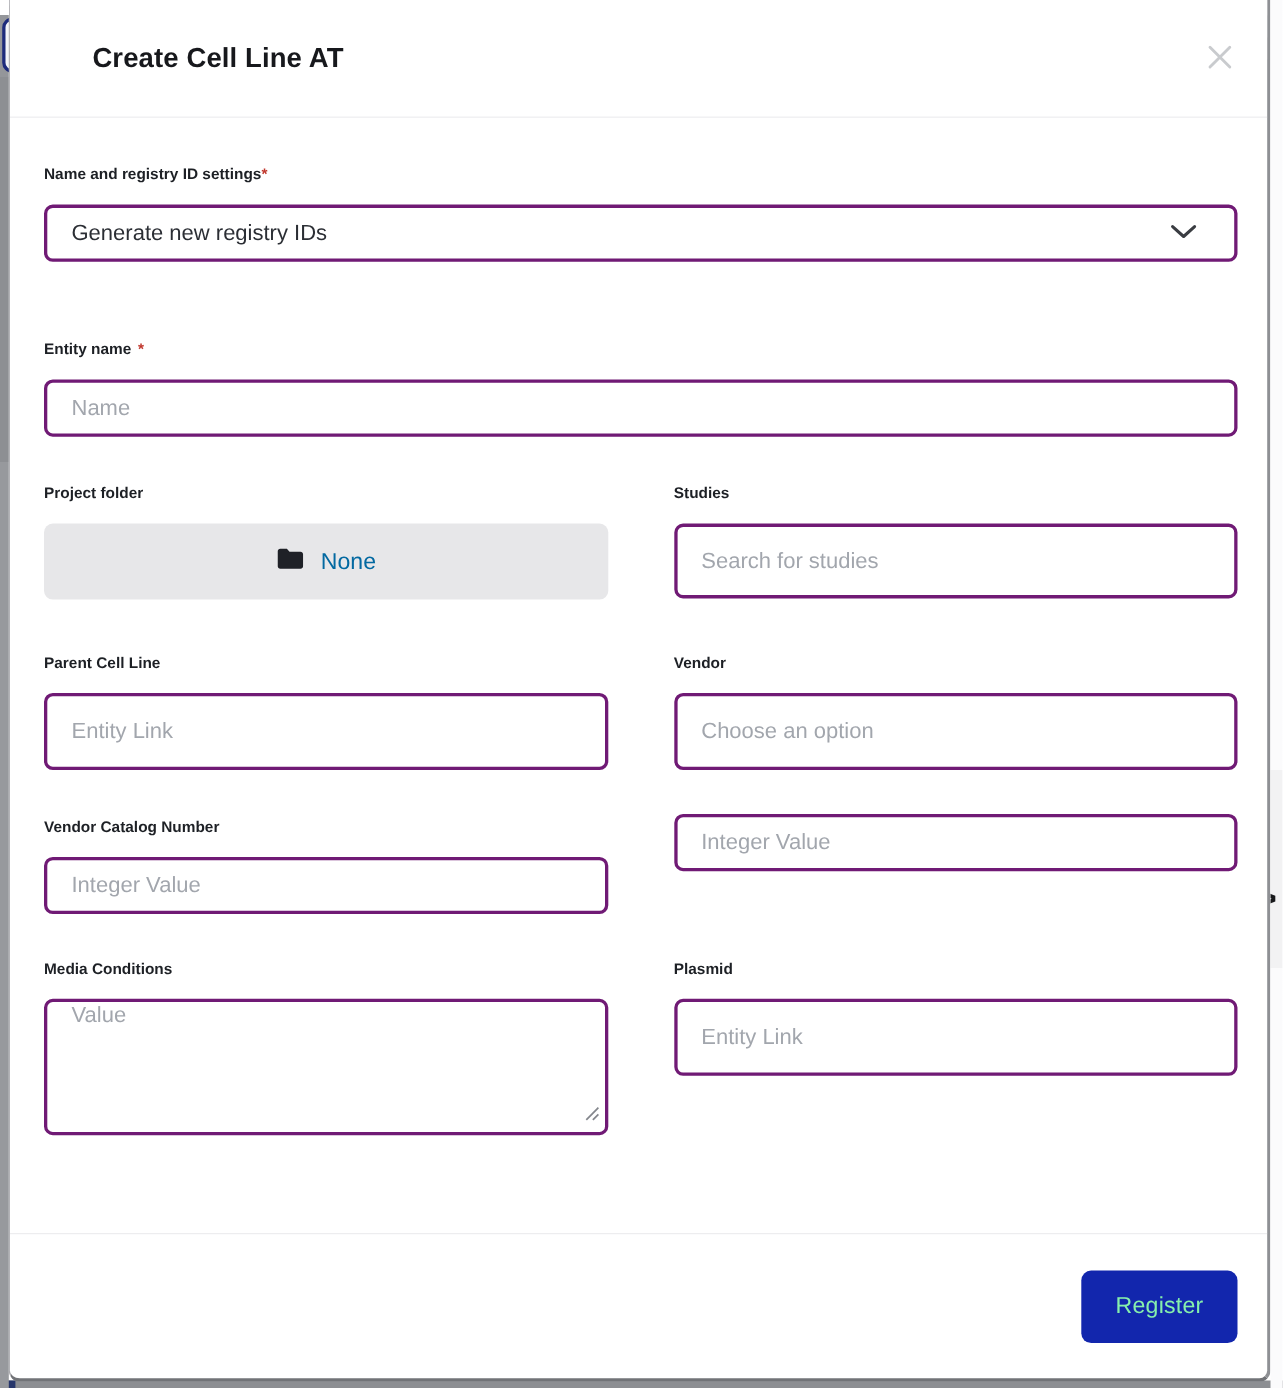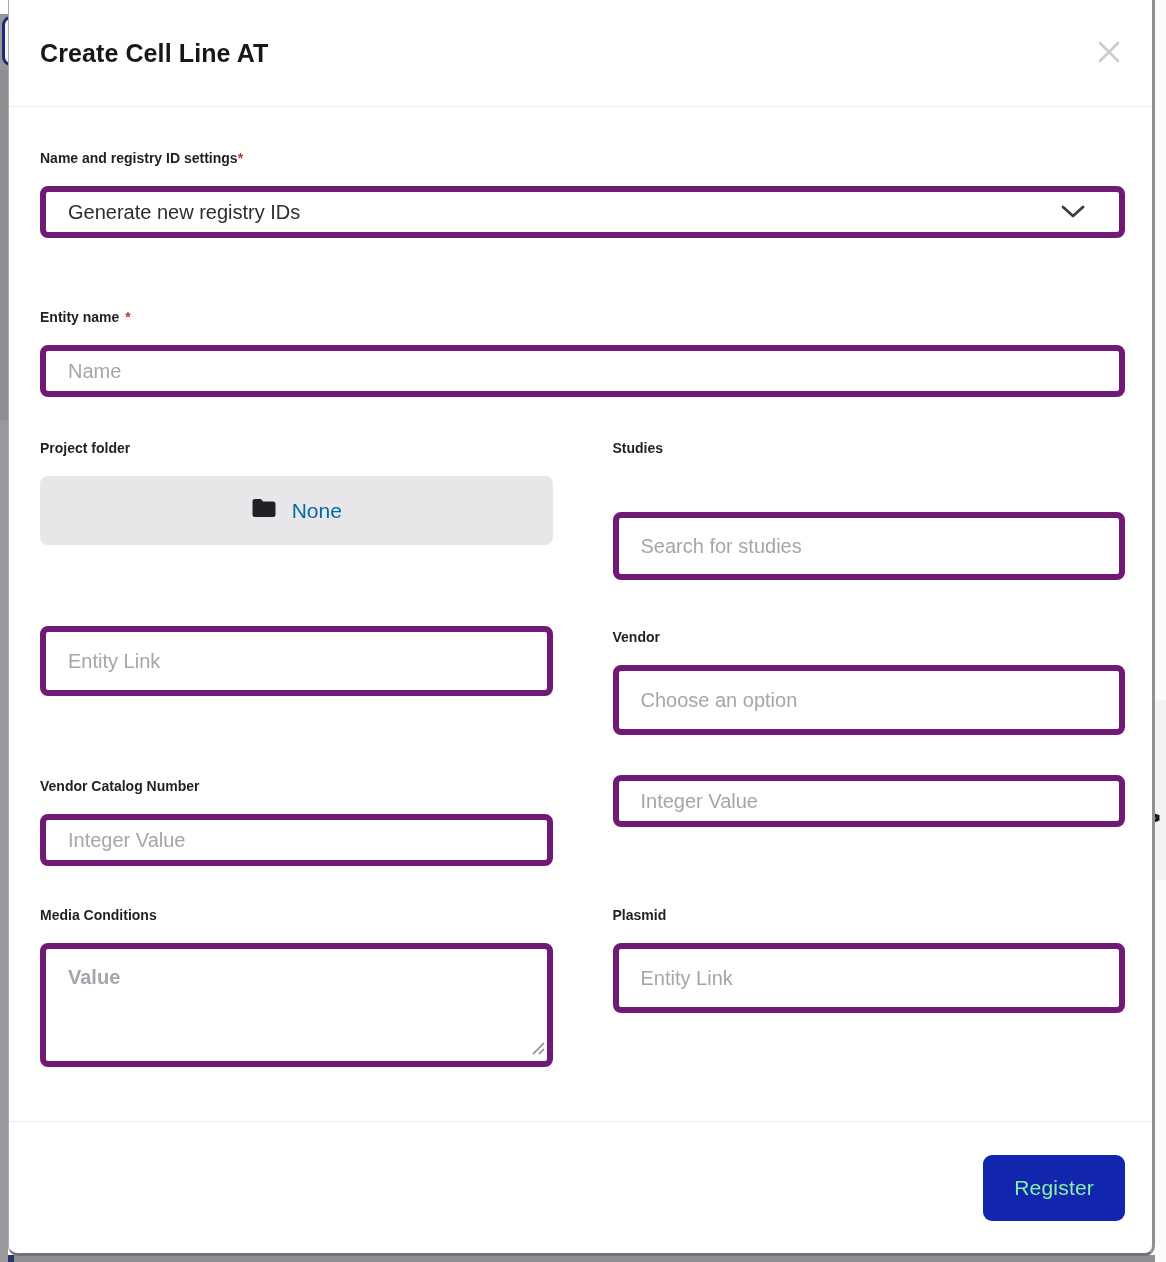--- a/index.html
+++ b/index.html
@@ -52,21 +52,21 @@
     z-index: 2; overflow: hidden;
   }
 
   .modal-header {
     flex: 0 0 107px;
     display: flex; align-items: center; justify-content: space-between;
     padding: 0 28px 0 31px;
     border-bottom: 1px solid #ececee;
   }
   .modal-title {
-    font-size: 25px; font-weight: 700; color: #17181c; letter-spacing: .1px;
+    font-size: 25px; font-weight: 700; color: #17181c; letter-spacing: .1px; margin-left: 44px;
   }
   .close-btn {
     width: 30px; height: 30px; background: none; border: none; cursor: pointer;
     display: flex; align-items: center; justify-content: center; padding: 0;
   }
 
   .modal-body {
     flex: 1 1 auto;
     padding: 40px 27px 0 31px;
     overflow: hidden;
@@ -75,33 +75,33 @@
   .field-label {
     display: block;
     font-size: 14px; font-weight: 700; color: #1d2025; line-height: 23px;
     margin-bottom: 16px;
   }
   .req { color: #c0362c; font-weight: 700; }
   .req.spaced { margin-left: 6px; }
 
   .text-input, .select-box, .text-area {
     width: 100%;
-    border: 6px solid #701a75;
+    border: 3px solid #701a75;
     border-radius: 8px;
     background: #ffffff;
     font-family: "Liberation Sans", "DejaVu Sans", sans-serif;
     font-size: 20px;
     color: #2b2e34;
     padding: 0 20px 0 22px;
     outline: none;
   }
   .text-input::placeholder, .text-area::placeholder { color: #a2a6ad; opacity: 1; }
 
   .h52 { height: 52px; }
-  .h68 { height: 68px; margin-top: 36px; }
+  .h68 { height: 68px; }
   .h70 { height: 70px; }
 
   .select-box {
     display: flex; align-items: center; justify-content: space-between;
     cursor: pointer;
   }
   .select-box .chev { flex: 0 0 auto; margin-right: 14px; }
 
   .entity-name-group { margin-top: 68px; }
 
@@ -118,21 +118,21 @@
     width: 100%; height: 69px;
     background: #e7e7e9; border: none; border-radius: 8px;
     display: flex; align-items: center; justify-content: center; gap: 15px;
     font-family: "Liberation Sans", sans-serif;
     font-size: 21px; color: #0369a1; cursor: pointer;
   }
 
   .textarea-wrap { position: relative; width: 100%; }
   .text-area {
     height: 124px; resize: none;
-    padding-top: 16px; line-height: 24px; display: block; font-weight: bold;
+    line-height: 24px; display: block;
   }
   .resize-handle { position: absolute; right: 7px; bottom: 7px; pointer-events: none; }
 
   .modal-footer {
     flex: 0 0 132px;
     border-top: 1px solid #ececee;
     display: flex; align-items: center; justify-content: flex-end;
     padding-right: 27px;
   }
   .register-btn {
@@ -203,20 +203,21 @@
         </button>
       </div>
       <div class="field-group">
         <span class="field-label">Studies</span>
         <input class="text-input h68" type="text" placeholder="Search for studies" style="">
       </div>
     </div>
 
     <div class="form-row row-2">
       <div class="field-group">
+        <span class="field-label">Parent Cell Line</span>
         <input class="text-input h70" type="text" placeholder="Entity Link" style="">
       </div>
       <div class="field-group">
         <span class="field-label">Vendor</span>
         <input class="text-input h70" type="text" placeholder="Choose an option" style="">
       </div>
     </div>
 
     <div class="form-row row-3">
       <div class="field-group">

